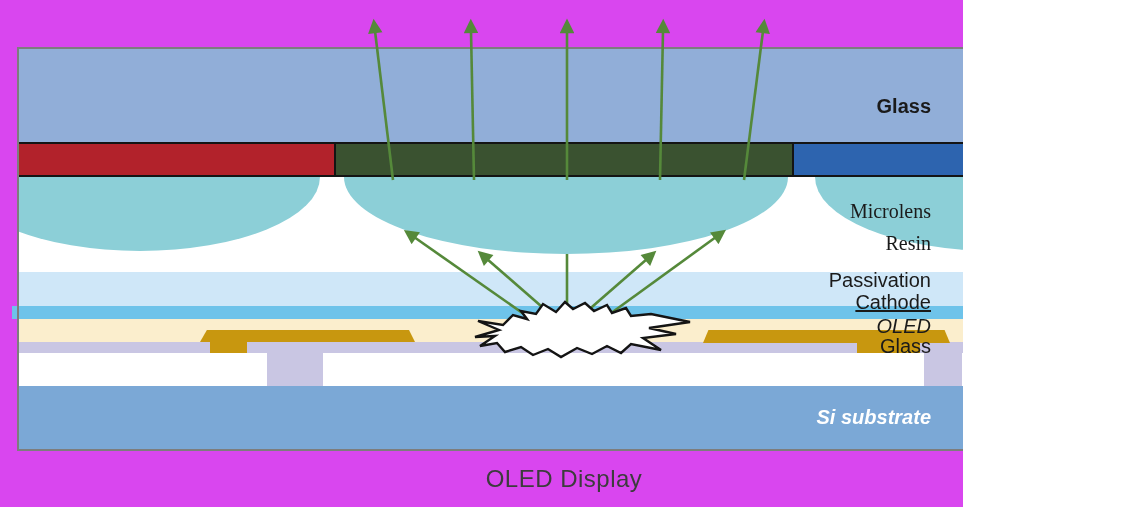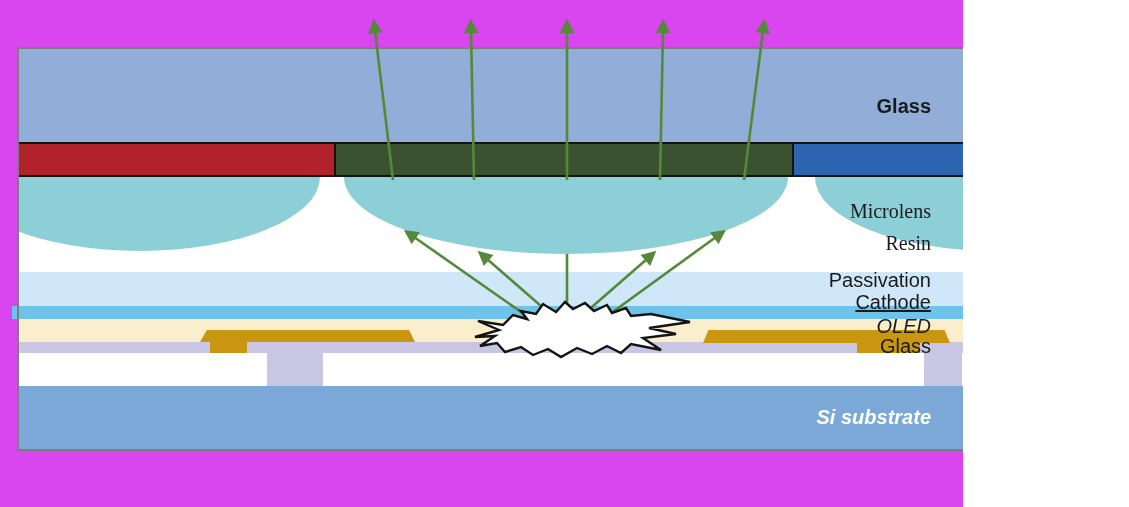--- a/index.html
+++ b/index.html
@@ -115,13 +115,14 @@
   <div class="lbl right" id="label-glass">Glass</div>
   <div class="lbl" id="label-cf">CF</div>
   <div class="lbl right" id="label-microlens">Microlens</div>
   <div class="lbl right" id="label-resin">Resin</div>
   <div class="lbl right" id="label-passivation">Passivation</div>
   <div class="lbl right" id="label-cathode">Cathode</div>
   <div class="lbl right" id="label-oled">OLED</div>
   <div class="lbl right" id="label-anode">Glass</div>
   <div class="lbl right" id="label-si">Si substrate</div>
 
+  <div class="abs" id="caption">OLED Display</div>
 </div>
 
 </body></html>

